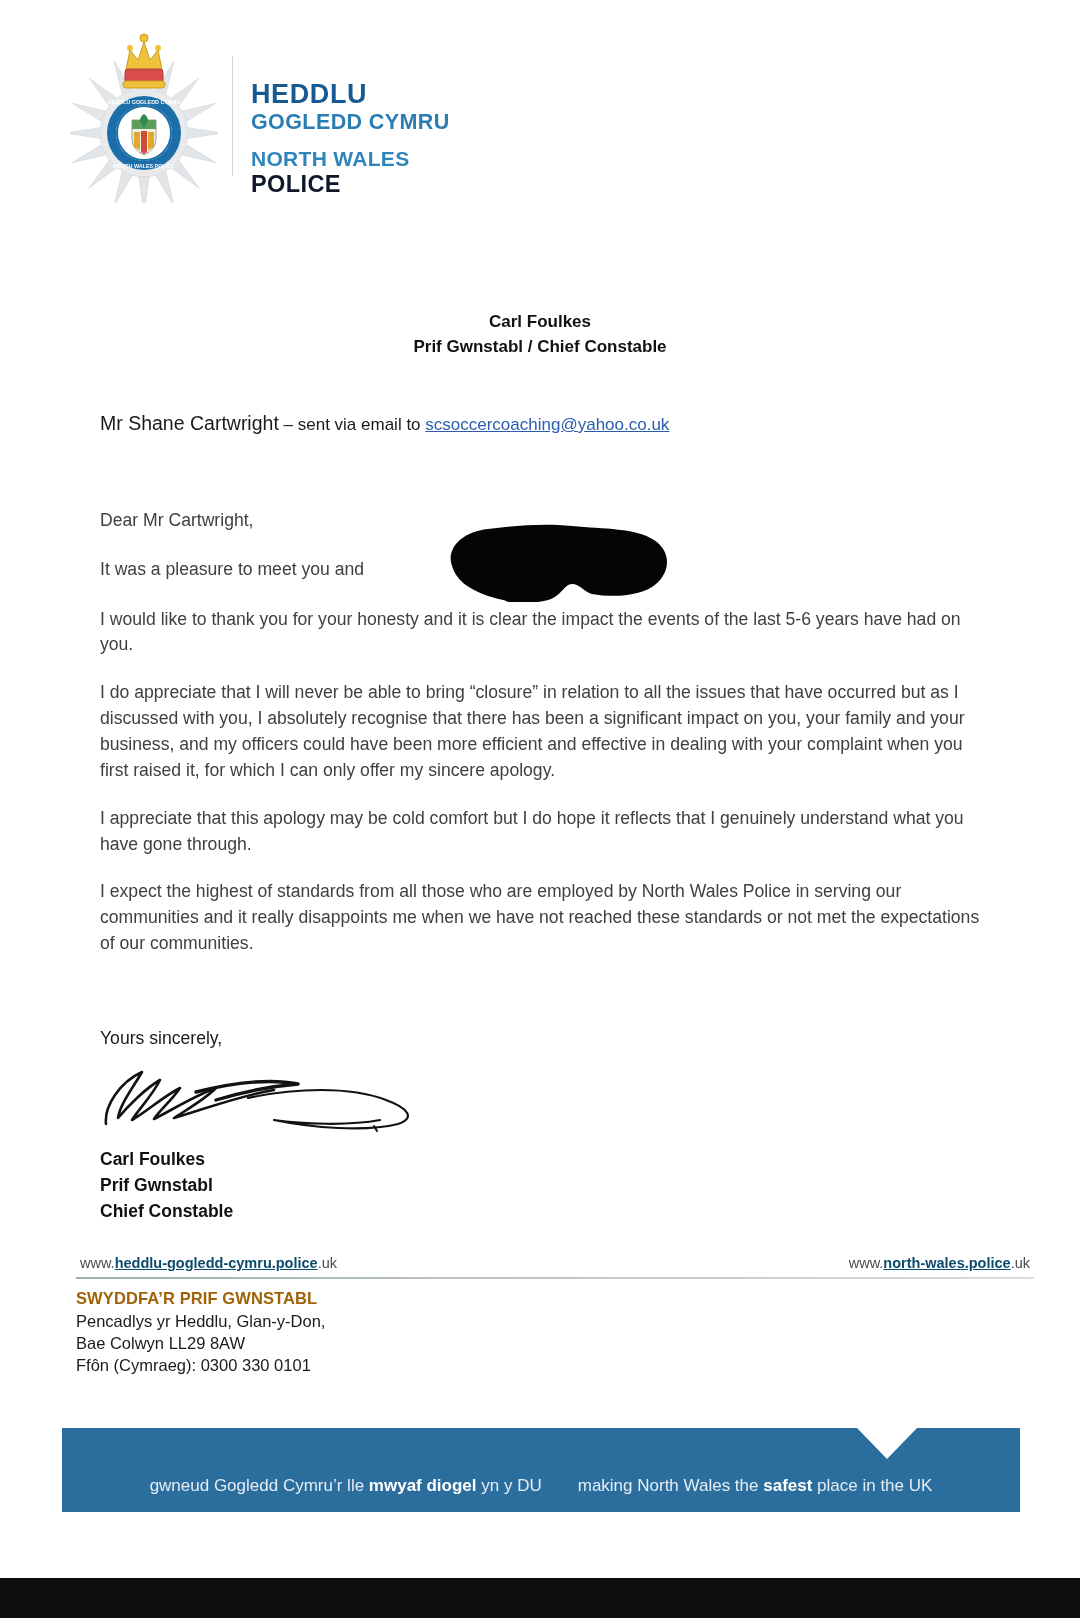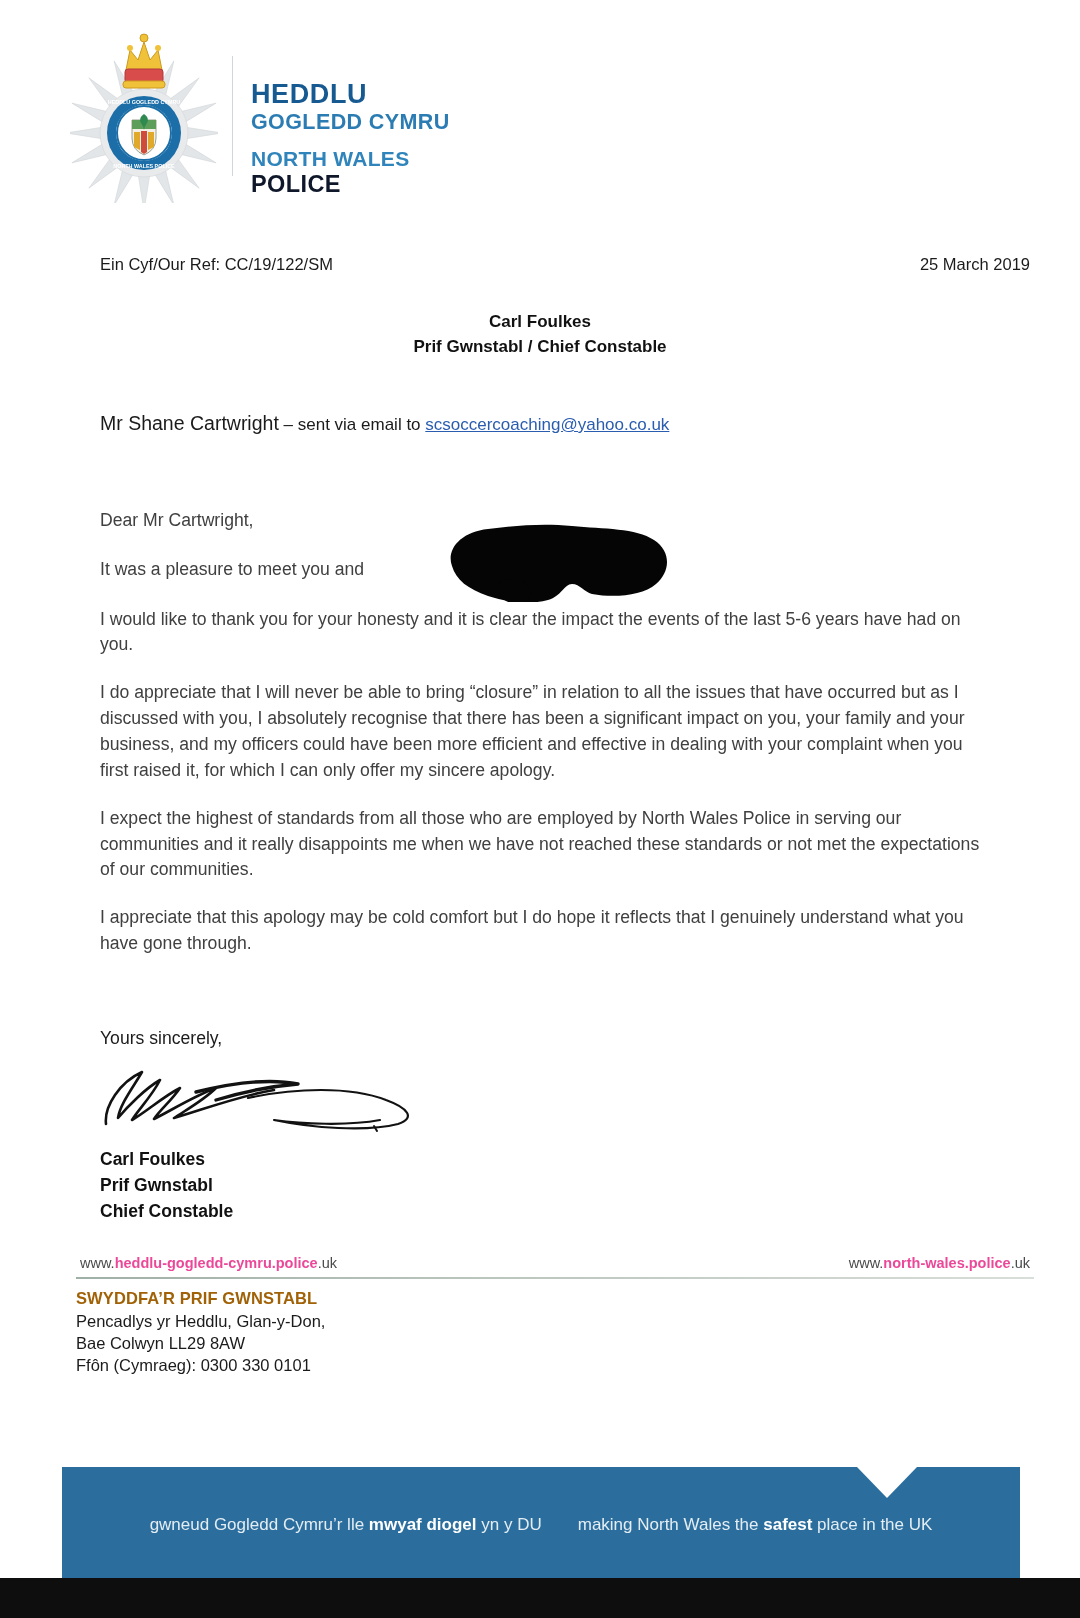--- a/index.html
+++ b/index.html
@@ -183,21 +183,21 @@
     right: 46px;
     top: 1255px;
   }
   .urls {
     display: flex;
     justify-content: space-between;
     font-size: 14.5px;
     color: #4a4a4a;
     padding: 0 4px 6px 4px;
   }
-  .urls .u-strong { font-weight: bold; color: #ec4899; }
+  .urls .u-strong { font-weight: bold; color: #0c4a6e; text-decoration: underline; }
   .rule {
     height: 2px;
     background: linear-gradient(to right, #9fb0a6 0%, #b9c4bb 40%, #d8ded8 100%);
     margin-bottom: 9px;
   }
   .addr-cols {
     display: flex;
     justify-content: space-between;
   }
   .addr-col { font-size: 16.5px; color: #1b1b1b; line-height: 1.33; }
@@ -206,23 +206,23 @@
     color: #a16207;
     font-weight: bold;
     font-size: 16.5px;
     letter-spacing: 0.1px;
     margin-bottom: 1px;
   }
 
   .banner {
     position: absolute;
     left: 62px;
-    top: 1467px;
+    top: 1428px;
     width: 958px;
-    height: 111px;
+    height: 84px;
     background: #2b6e9e;
   }
   .banner-notch {
     position: absolute;
     left: 795px;
     top: 0;
     width: 0; height: 0;
     border-left: 30px solid transparent;
     border-right: 30px solid transparent;
     border-top: 31px solid #ffffff;
@@ -305,43 +305,39 @@
     <div class="brand-divider"></div>
 
     <div class="brand-text">
       <div class="brand-line brand-heddlu">HEDDLU</div>
       <div class="brand-line brand-gogledd">GOGLEDD CYMRU</div>
       <div class="brand-line brand-north">NORTH WALES</div>
       <div class="brand-line brand-police">POLICE</div>
     </div>
   </div>
 
-  <div class="ref-row">
-    <span>Ein Cyf/Our Ref: CC/19/122/SM</span>
-    <span>25 March 2019</span>
-  </div>
 
   <div class="centre-title">
     <div class="ct-inner">
       <div>Carl Foulkes</div>
       <div>Prif Gwnstabl / Chief Constable</div>
     </div>
   </div>
 
   <div class="addressee">
     <span class="name">Mr Shane Cartwright</span><span class="sent"> – sent via email to </span><a class="email-link" href="#">scsoccercoaching@yahoo.co.uk</a>
   </div>
 
   <div class="body-text">
     <p>Dear Mr Cartwright,</p>
     <p class="tight"><span>It was a pleasure to meet you and </span><span style="color:transparent;">&nbsp;&nbsp;&nbsp;&nbsp;&nbsp;&nbsp;&nbsp;&nbsp;&nbsp;&nbsp;&nbsp;&nbsp;&nbsp;&nbsp;&nbsp;&nbsp;&nbsp;&nbsp;&nbsp;&nbsp;&nbsp;</span><span>13</span><sup>th</sup><span> March.</span></p>
     <p>I would like to thank you for your honesty and it is clear the impact the events of the last 5-6 years have had on you.</p>
     <p>I do appreciate that I will never be able to bring “closure” in relation to all the issues that have occurred but as I discussed with you, I absolutely recognise that there has been a significant impact on you, your family and your business, and my officers could have been more efficient and effective in dealing with your complaint when you first raised it, for which I can only offer my sincere apology.</p>
+    <p>I appreciate that this apology may be cold comfort but I do hope it reflects that I genuinely understand what you have gone through.</p>
     <p>I expect the highest of standards from all those who are employed by North Wales Police in serving our communities and it really disappoints me when we have not reached these standards or not met the expectations of our communities.</p>
-    <p>I appreciate that this apology may be cold comfort but I do hope it reflects that I genuinely understand what you have gone through.</p>
   </div>
 
   <div class="redaction">
     <svg viewBox="0 0 232 82" width="232" height="82" aria-hidden="true">
       <path d="M8,46 C2,30 16,12 44,9 C70,6 96,3 128,6 C160,9 192,8 210,20
                C228,32 226,52 212,64 C198,76 170,78 148,74 C140,72 136,64 128,64
                C120,64 118,76 104,80 C86,85 62,82 44,76 C24,69 12,60 8,46 Z" fill="#050505"></path>
       <path d="M60,60 C76,58 88,64 86,76 C84,86 66,86 58,78 C52,72 52,62 60,60 Z" fill="#050505"></path>
     </svg>
   </div>

